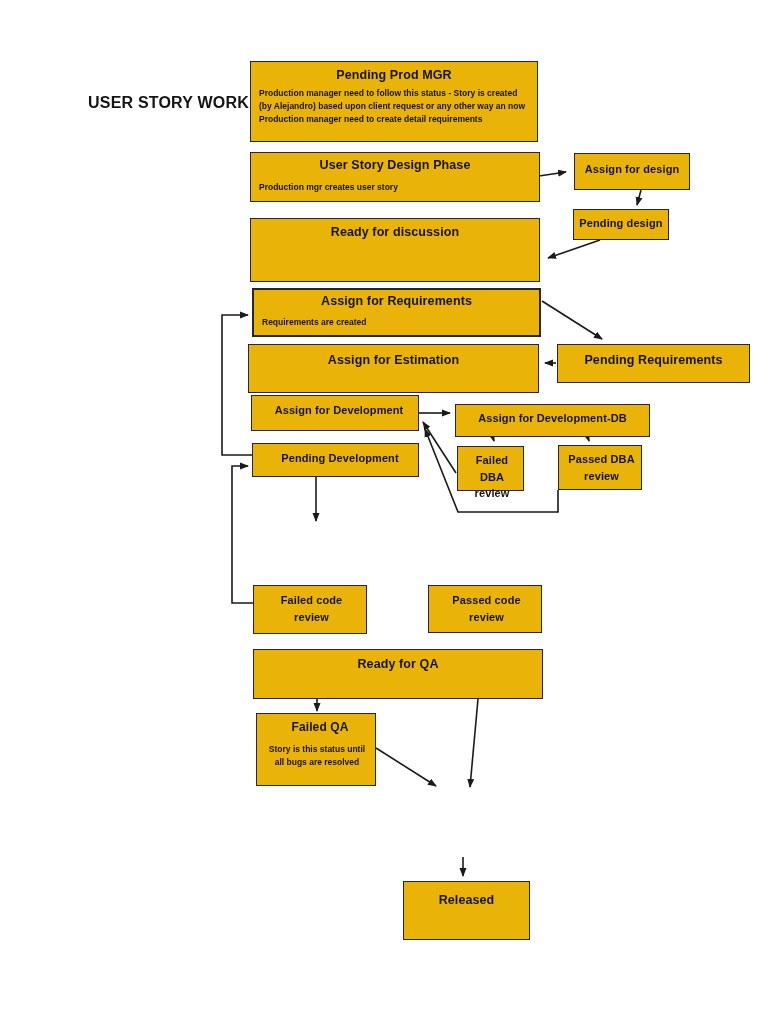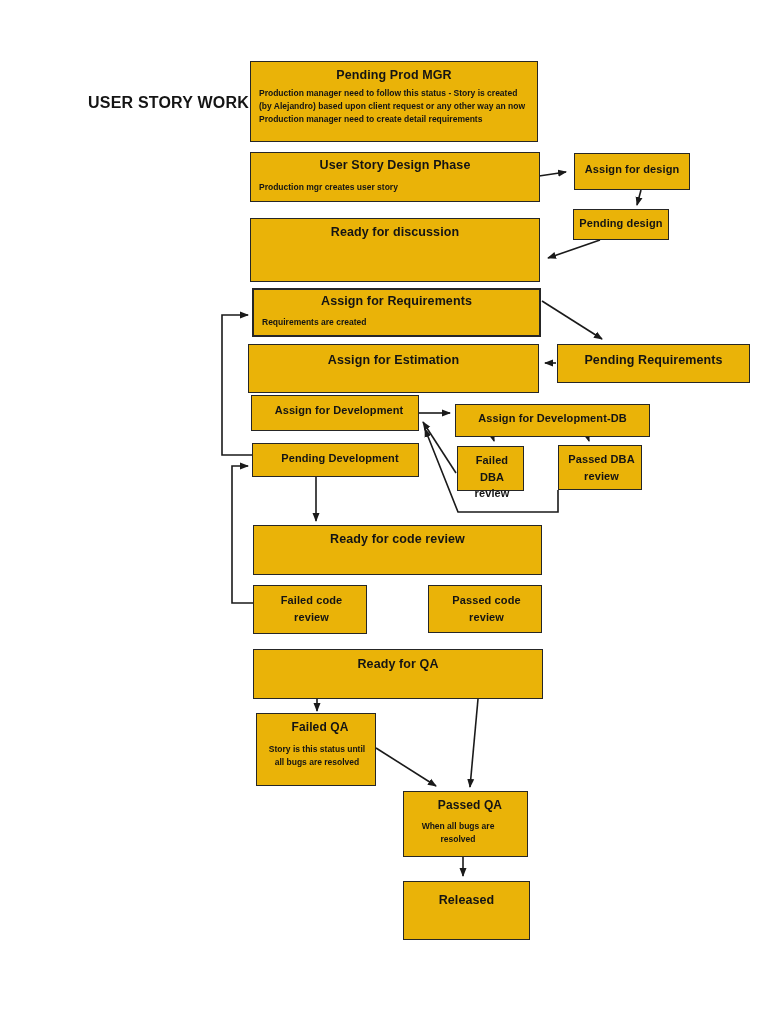--- a/index.html
+++ b/index.html
@@ -97,43 +97,36 @@
   </div>
 
   <div class="node sm la" style="left:558px;top:445px;width:84px;height:45px;">
     <div class="t" style="padding:5px 4px 0 7px;line-height:1.5;">Passed DBA review</div>
   </div>
 
   <div class="node sm la" style="left:252px;top:443px;width:167px;height:34px;">
     <div class="t" style="padding:8px 0 0 9px;">Pending Development</div>
   </div>
 
-  <div class="node" style="left:253px;top:525px;width:289px;height:50px;">
-    <div class="t" style="padding-top:6px;">Ready for code review</div>
-  </div>
 
   <div class="node sm la" style="left:253px;top:585px;width:114px;height:49px;">
     <div class="t" style="padding:6px 6px 0 9px;line-height:1.55;">Failed code review</div>
   </div>
 
   <div class="node" style="left:253px;top:649px;width:290px;height:50px;">
     <div class="t" style="padding-top:7px;">Ready for QA</div>
   </div>
 
   <div class="node sm la" style="left:428px;top:585px;width:114px;height:48px;">
     <div class="t" style="padding:6px 6px 0 9px;line-height:1.55;">Passed code review</div>
   </div>
 
   <div class="node la" style="left:256px;top:713px;width:120px;height:73px;">
     <div class="t" style="font-size:12px;padding:7px 0 0 8px;">Failed QA</div>
     <div class="d" style="padding:8px 6px 0 8px;">Story is this status until all bugs are resolved</div>
   </div>
 
-  <div class="node la" style="left:403px;top:791px;width:125px;height:66px;">
-    <div class="t" style="font-size:12px;padding:7px 0 0 9px;">Passed QA</div>
-    <div class="d" style="padding:7px 24px 0 9px;">When all bugs are resolved</div>
-  </div>
 
   <div class="node" style="left:403px;top:881px;width:127px;height:59px;">
     <div class="t" style="padding-top:11px;">Released</div>
   </div>
 
 </div>
 
 </body></html>

